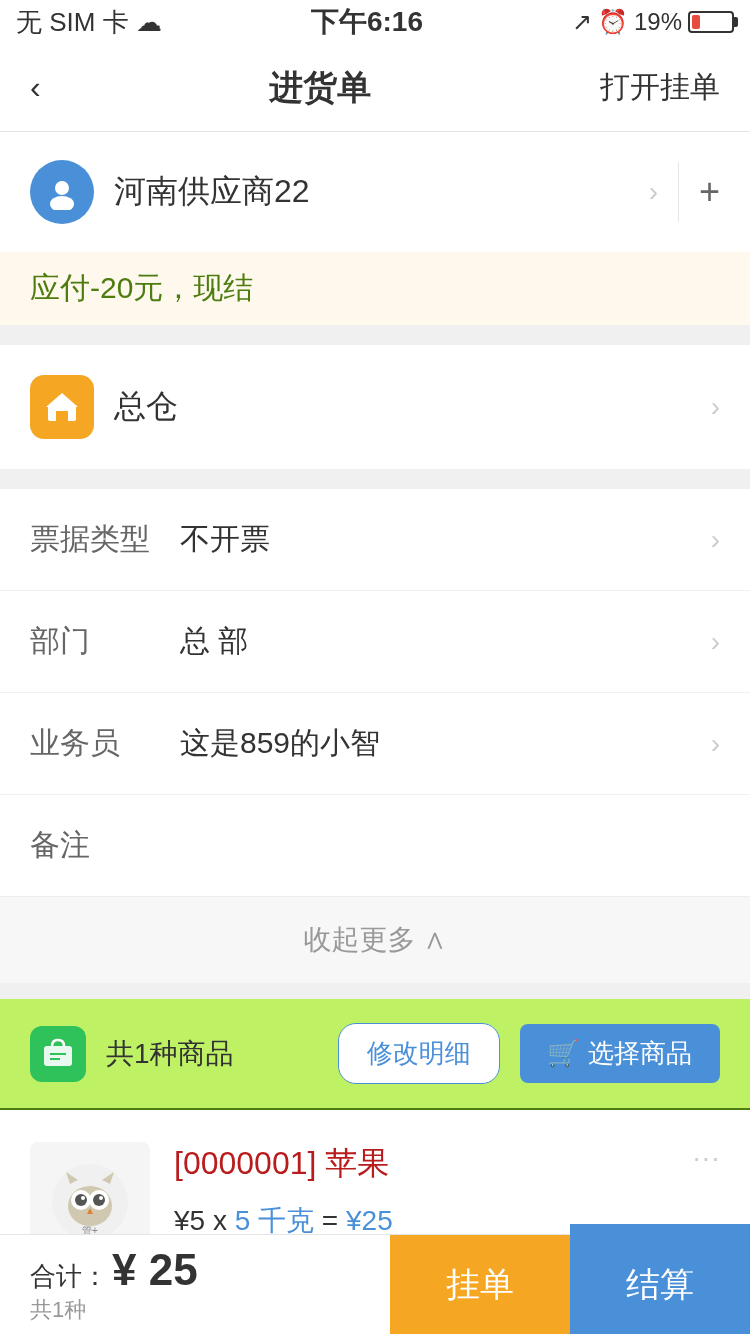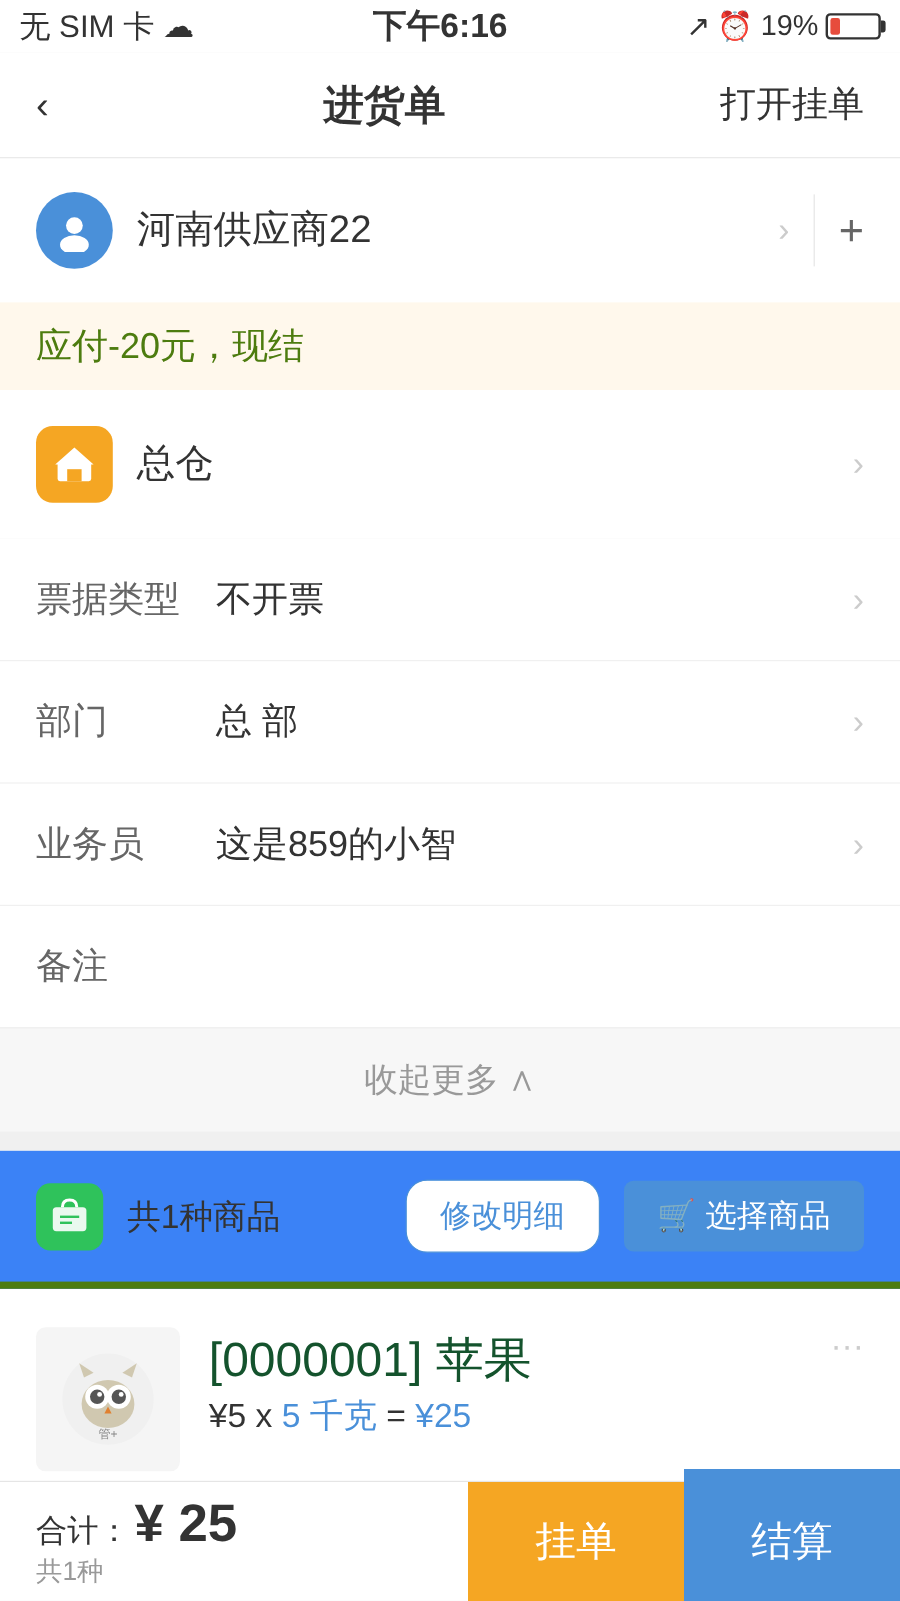--- a/index.html
+++ b/index.html
@@ -66,21 +66,21 @@
     }
     .nav-action {
       font-size: 30px;
       color: #333;
       cursor: pointer;
     }
 
     
     .section {
       background: #fff;
-      margin-bottom: 0;
+      margin-bottom: 20px;
     }
 
     
     .supplier-row {
       display: flex;
       align-items: center;
       padding: 28px 30px;
       border-bottom: none;
     }
     .supplier-avatar {
@@ -182,26 +182,26 @@
       text-align: center;
       padding: 24px;
       font-size: 28px;
       color: #999;
       cursor: pointer;
       border-top: 1px solid #eee;
     }
 
     
     .products-header {
-      background: #3b82f6;
+      background: #bef264;
       display: flex;
       align-items: center;
       padding: 24px 30px;
       gap: 20px;
-      border-bottom: 6px solid #4d7c0f;
+      border-bottom: 2px solid #4d7c0f;
     }
     .products-icon {
       width: 56px; height: 56px;
       background: #2fc25b;
       border-radius: 12px;
       display: flex; align-items: center; justify-content: center;
       font-size: 24px;
       color: #fff;
     }
     .products-count {
@@ -241,22 +241,23 @@
     .product-thumb {
       width: 120px; height: 120px;
       background: #f5f5f5;
       border-radius: 8px;
       display: flex; align-items: center; justify-content: center;
       flex-shrink: 0;
       overflow: hidden;
     }
     .product-info { flex: 1; }
     .product-name {
-      font-size: 40px;
-      color: #14532d;
+      font-size: 32px;
+      color: #b91c1c;
+      margin-bottom: 16px;
     }
     .product-calc {
       font-size: 28px;
       color: #333;
     }
     .product-calc .highlight {
       color: #4a90d9;
     }
     .product-total {
       color: #4a90d9;

